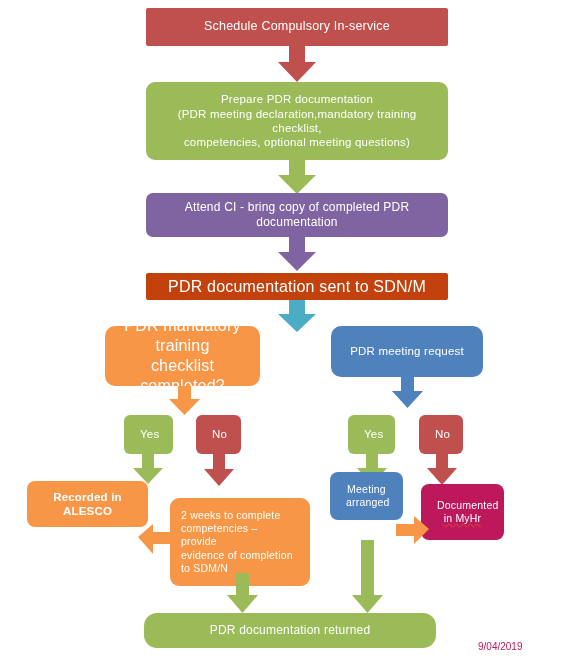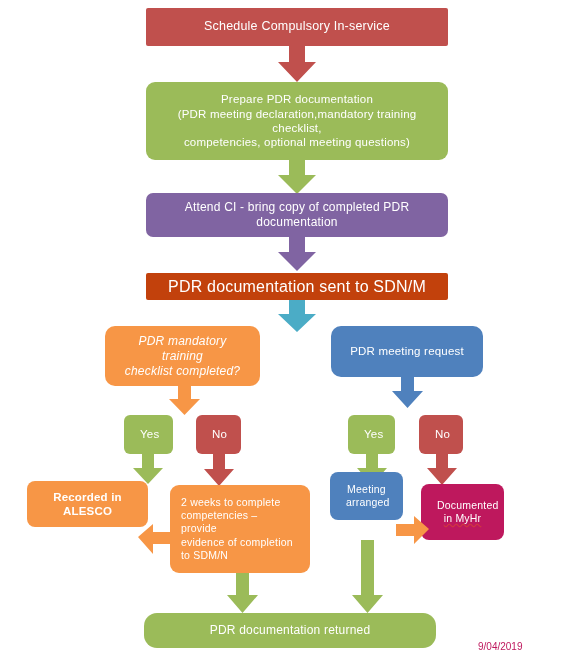--- a/index.html
+++ b/index.html
@@ -88,21 +88,21 @@
   <div class="node sq" style="left:146px; top:273px; width:302px; height:27px; background:#c2410c; font-size:16px;">
     <span class="txt">PDR  documentation sent to SDN/M</span>
   </div>
 
   <div class="arrow" style="left:278px; top:300px; width:38px; height:32px;">
     <svg viewBox="0 0 38 32" preserveAspectRatio="none">
       <polygon points="11,0 27,0 27,14 38,14 19,32 0,14 11,14" fill="#4BACC6"></polygon>
     </svg>
   </div>
 
-  <div class="node" style="left:105px; top:326px; width:155px; height:60px; background:#F79646; font-size:12px; border-radius:10px;font-style:italic;">
+  <div class="node" style="left:105px; top:326px; width:155px; height:60px; background:#F79646; font-size:16px; border-radius:10px;">
     <span class="txt">
       <span class="ln2">PDR mandatory training</span>
       <span class="ln2">checklist completed?</span>
     </span>
   </div>
 
   <div class="node" style="left:331px; top:326px; width:152px; height:51px; background:#4F81BD; font-size:11.5px; border-radius:10px;">
     <span class="txt">PDR meeting request</span>
   </div>
 
@@ -155,21 +155,21 @@
   <div class="arrow" style="left:427px; top:454px; width:30px; height:31px;">
     <svg viewBox="0 0 30 31" preserveAspectRatio="none">
       <polygon points="9,0 21,0 21,14 30,14 15,31 0,14 9,14" fill="#C0504D"></polygon>
     </svg>
   </div>
 
   <div class="node" style="left:27px; top:481px; width:121px; height:46px; background:#F79646; font-size:11.5px; border-radius:8px;font-weight:bold;">
     <span class="txt">Recorded in ALESCO</span>
   </div>
 
-  <div class="node" style="left:170px; top:485px; width:140px; height:88px; background:#F79646; font-size:10.5px; border-radius:9px; justify-content:flex-start; text-align:left; padding-left:11px;">
+  <div class="node" style="left:170px; top:498px; width:140px; height:88px; background:#F79646; font-size:10.5px; border-radius:9px; justify-content:flex-start; text-align:left; padding-left:11px;">
     <span class="txt" style="text-align:left;">
       <span class="ln2"> 2 weeks to complete</span>
       <span class="ln2">competencies – provide</span>
       <span class="ln2">evidence of completion</span>
       <span class="ln2">to SDM/N</span>
     </span>
   </div>
 
   <div class="arrow" style="left:138px; top:524px; width:36px; height:30px;">
     <svg viewBox="0 0 36 30" preserveAspectRatio="none">

